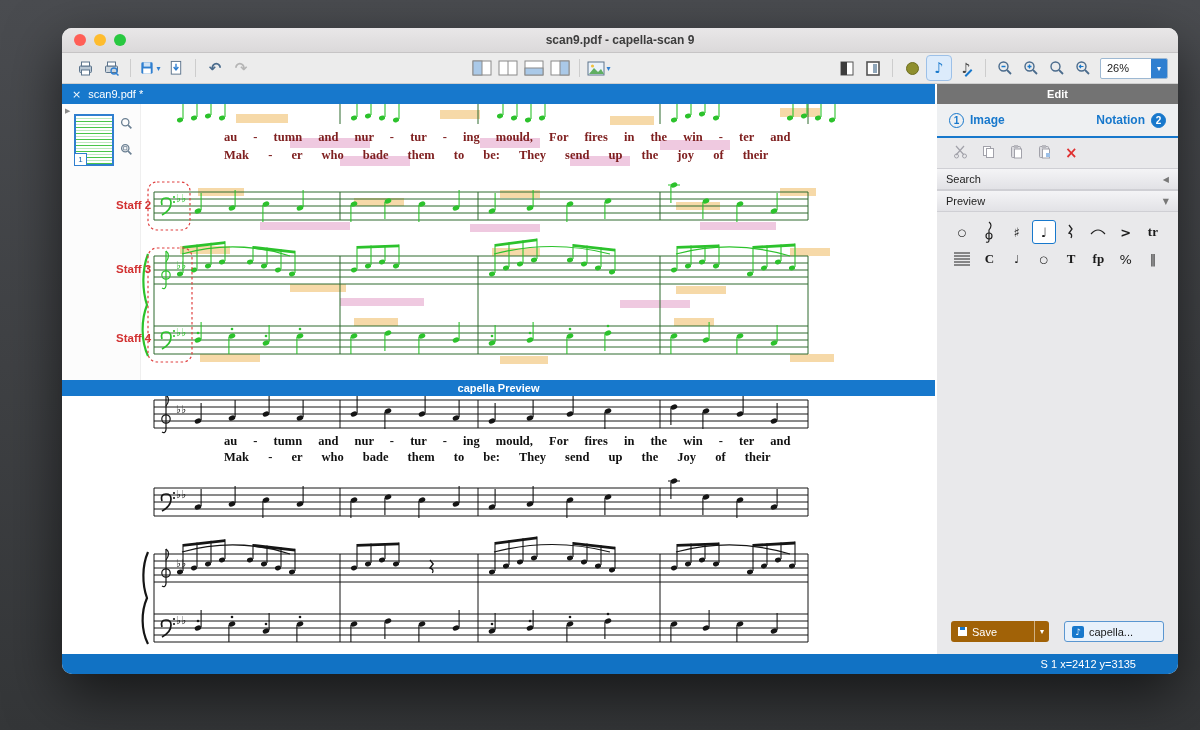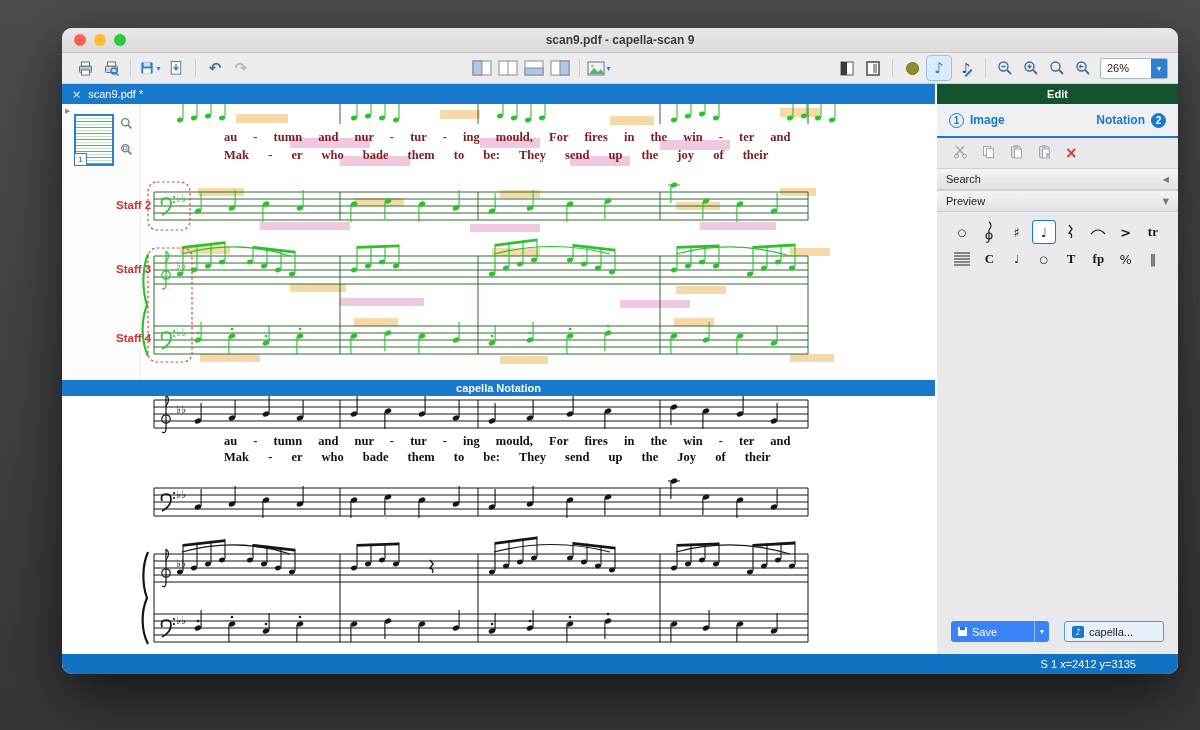--- a/index.html
+++ b/index.html
@@ -59,42 +59,42 @@
   .lyrics.l1{word-spacing:13px;}
   .lyrics.l2{word-spacing:16px;}
   .scan-row .lyrics{color:#7f2020;}
   .preview-row .lyrics{color:#101010;}
   .staff-label{position:absolute;left:54px;color:#d23232;font-size:11.5px;font-weight:700;z-index:3;}
   .preview-bar{height:16px;background:#1778cc;color:#fff;font-size:11px;font-weight:700;
     display:flex;align-items:center;justify-content:center;flex:none;}
   .preview-row{flex:1;position:relative;background:#fff;}
   
   .right-panel{flex:1;background:#e9e9eb;border-left:2px solid #fff;display:flex;flex-direction:column;position:relative;}
-  .edit-header{height:20px;background:#14532d;color:#fff;font-size:11px;font-weight:700;
+  .edit-header{height:20px;background:#737373;color:#fff;font-size:11px;font-weight:700;
     display:flex;align-items:center;justify-content:center;flex:none;}
   .mode-tabs{height:32px;display:flex;align-items:center;justify-content:space-between;
     padding:0 12px;border-bottom:2px solid #1778cc;background:#eef0f2;flex:none;}
   .mt{display:flex;align-items:center;gap:6px;color:#1778cc;font-size:12px;font-weight:600;}
   .circ{width:15px;height:15px;border-radius:50%;border:1.5px solid #1778cc;font-size:10px;
     display:flex;align-items:center;justify-content:center;box-sizing:border-box;}
   .circ.filled{background:#1778cc;color:#fff;}
   .edit-toolbar{height:30px;display:flex;align-items:center;gap:13px;padding:0 16px;flex:none;}
   .del-x{color:#e03030;font-weight:700;font-size:15px;line-height:1;}
   .sec-header{height:20px;background:linear-gradient(#f4f4f6,#e2e2e6);border-top:1px solid #cfcfd4;
     border-bottom:1px solid #cfcfd4;display:flex;align-items:center;padding:0 9px;font-size:11px;color:#222;flex:none;text-align:right;}
   .sec-arrow{margin-left:auto;color:#777;font-size:8px;}
   .palette{padding:8px 13px 4px;display:grid;grid-template-columns:repeat(8,1fr);gap:3px;flex:none;}
   .pcell{height:24px;display:flex;align-items:center;justify-content:center;font-size:13px;color:#1a1a1a;
     border-radius:3px;box-sizing:border-box;font-family:"DejaVu Sans",sans-serif;}
   .pcell.selected{background:#fff;border:1.5px solid #1778cc;}
   .pcell.serif{font-family:"Liberation Serif",serif;font-weight:700;}
   .pcell.ital{}
   .pcell.small{font-size:10px;}
   .bottom-buttons{position:absolute;left:14px;right:14px;bottom:12px;display:flex;justify-content:space-between;}
-  .save-btn{width:98px;height:21px;background:#3b82f6;border-radius:3px;color:#fff;font-size:11px;
+  .save-btn{width:98px;height:21px;background:#a16207;border-radius:3px;color:#fff;font-size:11px;
     display:flex;align-items:center;padding:0 0 0 7px;box-sizing:border-box;}
   .sv-ic{width:9px;height:9px;background:#fff;margin-right:5px;position:relative;}
   .sv-ic::after{content:"";position:absolute;left:2px;top:0;width:5px;height:3px;background:#1778cc;}
   .sv-dd{margin-left:auto;border-left:1px solid rgba(255,255,255,.5);height:100%;display:flex;
     align-items:center;padding:0 5px;font-size:8px;}
   .capella-btn{width:100px;height:21px;background:#e8f1fb;border:1px solid #5a96d0;border-radius:3px;
     color:#1a1a1a;font-size:11px;display:flex;align-items:center;gap:5px;padding:0 7px;box-sizing:border-box;}
   .cap-ic{width:12px;height:12px;background:#1778cc;color:#fff;font-size:9px;border-radius:2px;
     display:flex;align-items:center;justify-content:center;font-family:"DejaVu Sans",sans-serif;}
   
@@ -533,21 +533,21 @@
                 <rect x="8" y="144" width="44" height="114" rx="9" fill="none" stroke="#e04040" stroke-width="1.2" stroke-dasharray="2.5 2.5"></rect>
               </svg>
           </div>
           <div class="lyrics l1" style="top:26px">au - tumn and nur - tur - ing mould, For fires in the win - ter and</div>
           <div class="lyrics l2" style="top:44px">Mak - er who bade them to be: They send up the joy of their</div>
           <div class="staff-label" style="top:95px">Staff 2</div>
           <div class="staff-label" style="top:159px">Staff 3</div>
           <div class="staff-label" style="top:228px">Staff 4</div>
         </div>
 
-        <div class="preview-bar">capella Notation</div>
+        <div class="preview-bar">capella Preview</div>
         <div class="preview-row">
           <div class="preview-canvas">
             <svg width="795" height="260" viewBox="0 0 795 260">
                 <line x1="14" y1="4" x2="668" y2="4" stroke="#151515" stroke-width="1"></line>
                 <line x1="14" y1="11" x2="668" y2="11" stroke="#151515" stroke-width="1"></line>
                 <line x1="14" y1="18" x2="668" y2="18" stroke="#151515" stroke-width="1"></line>
                 <line x1="14" y1="25" x2="668" y2="25" stroke="#151515" stroke-width="1"></line>
                 <line x1="14" y1="32" x2="668" y2="32" stroke="#151515" stroke-width="1"></line>
                 <line x1="14" y1="92" x2="668" y2="92" stroke="#151515" stroke-width="1"></line>
                 <line x1="14" y1="99" x2="668" y2="99" stroke="#151515" stroke-width="1"></line>

